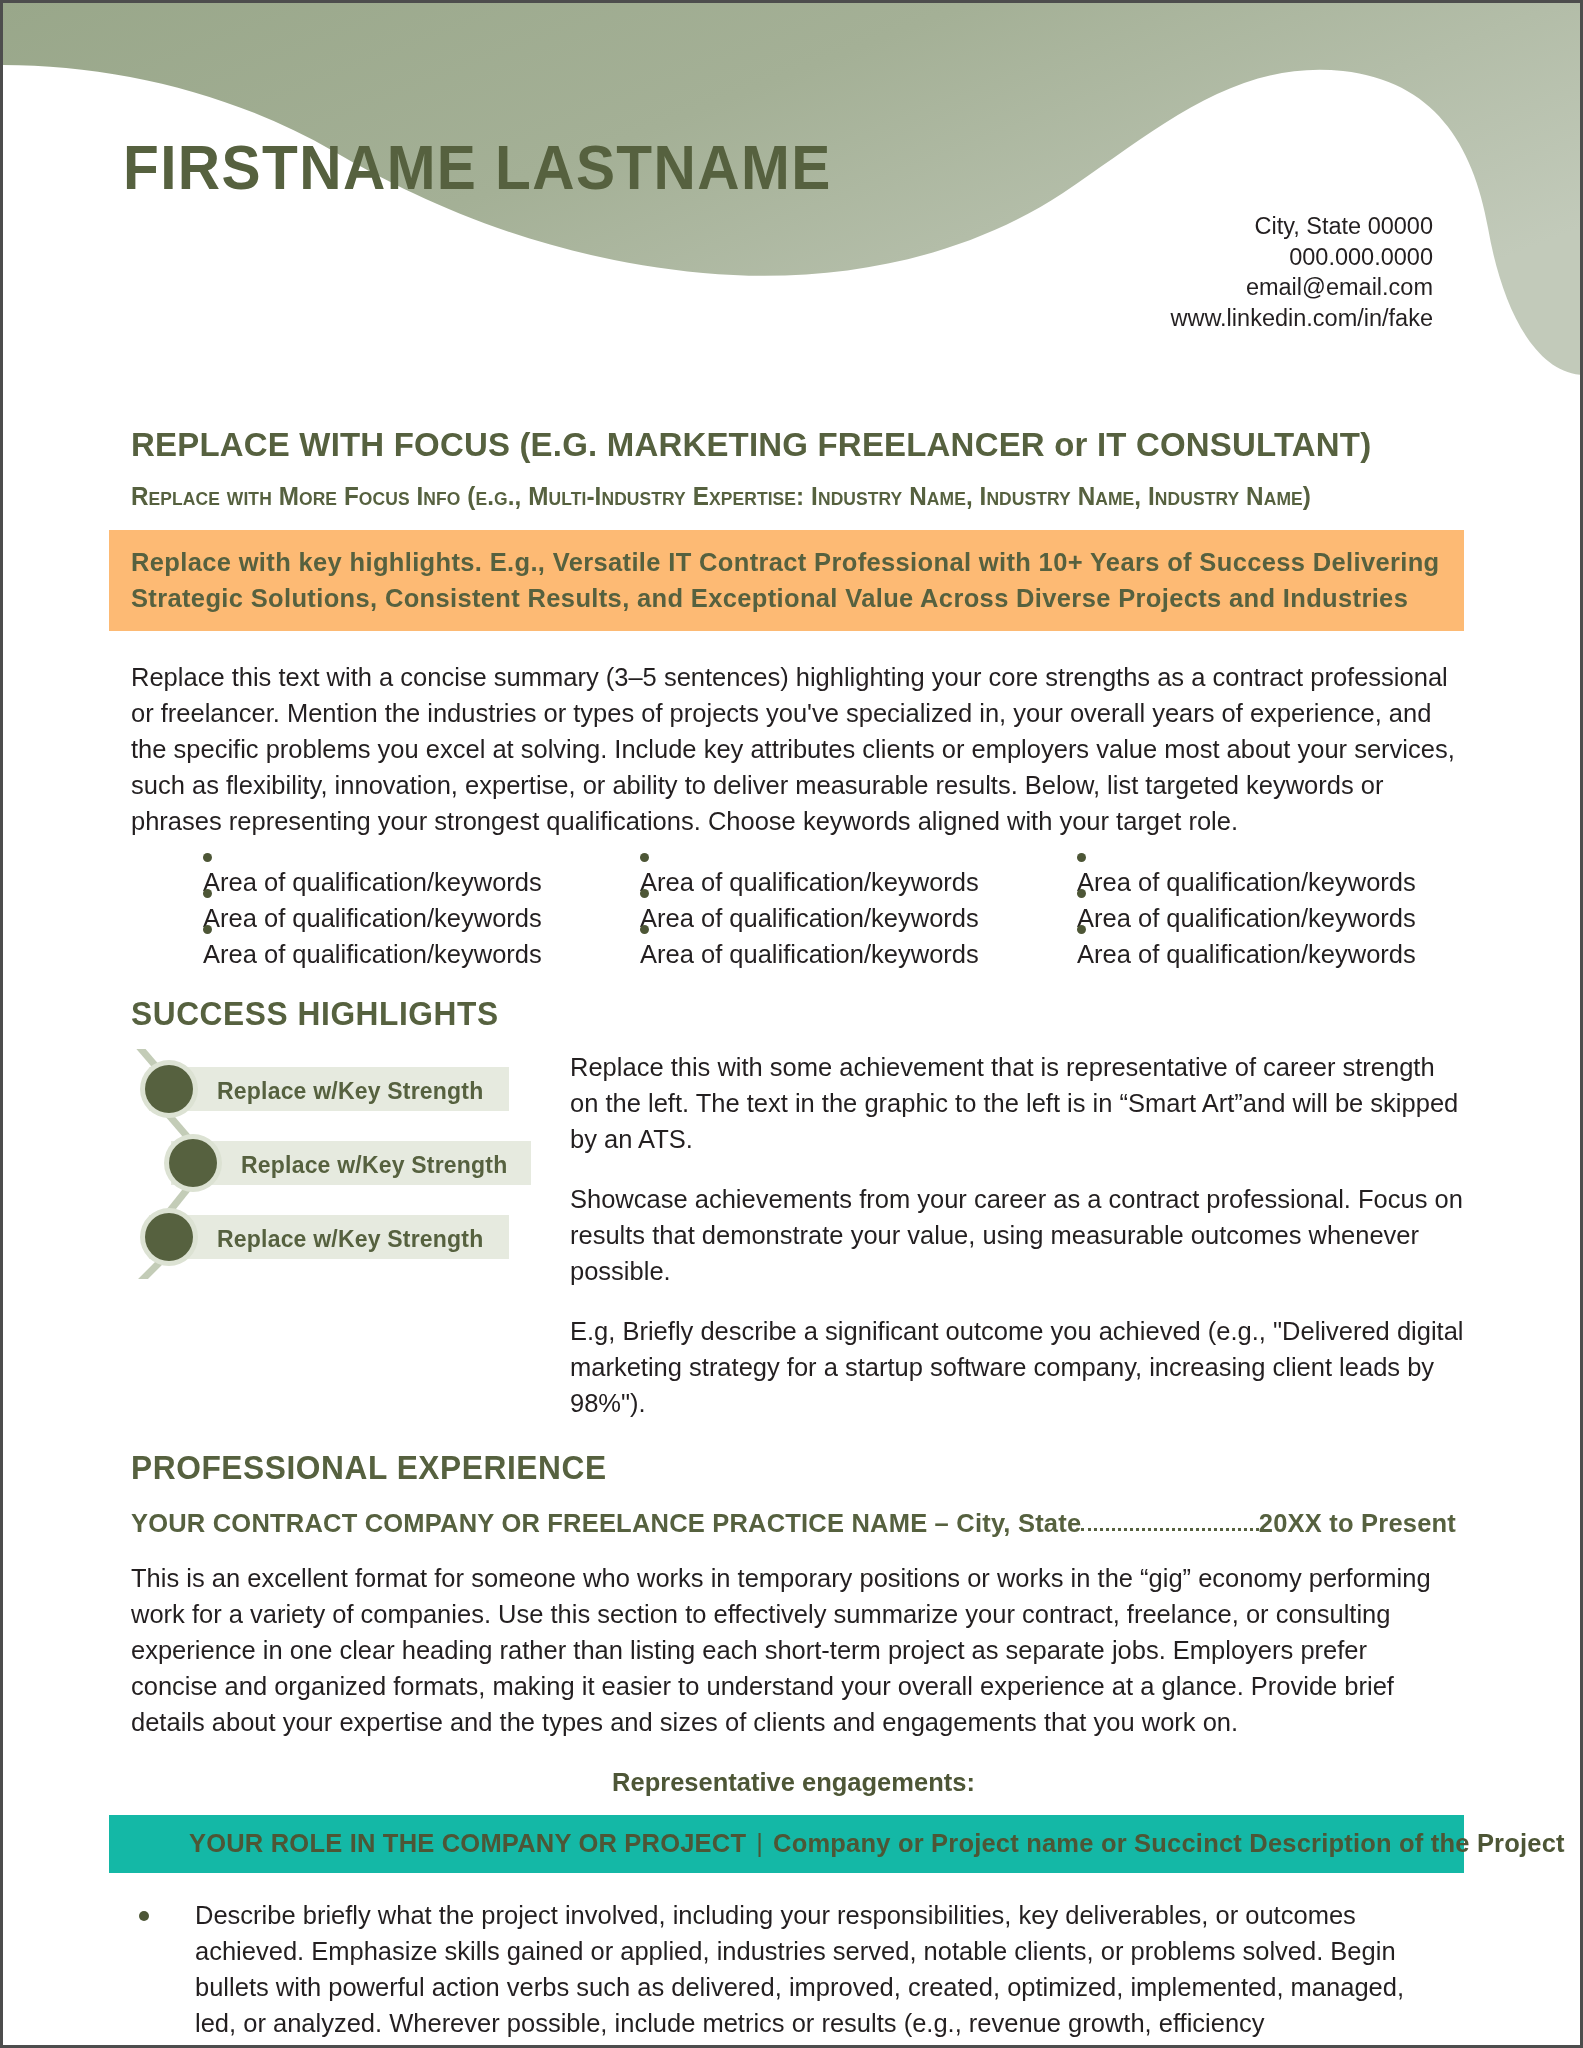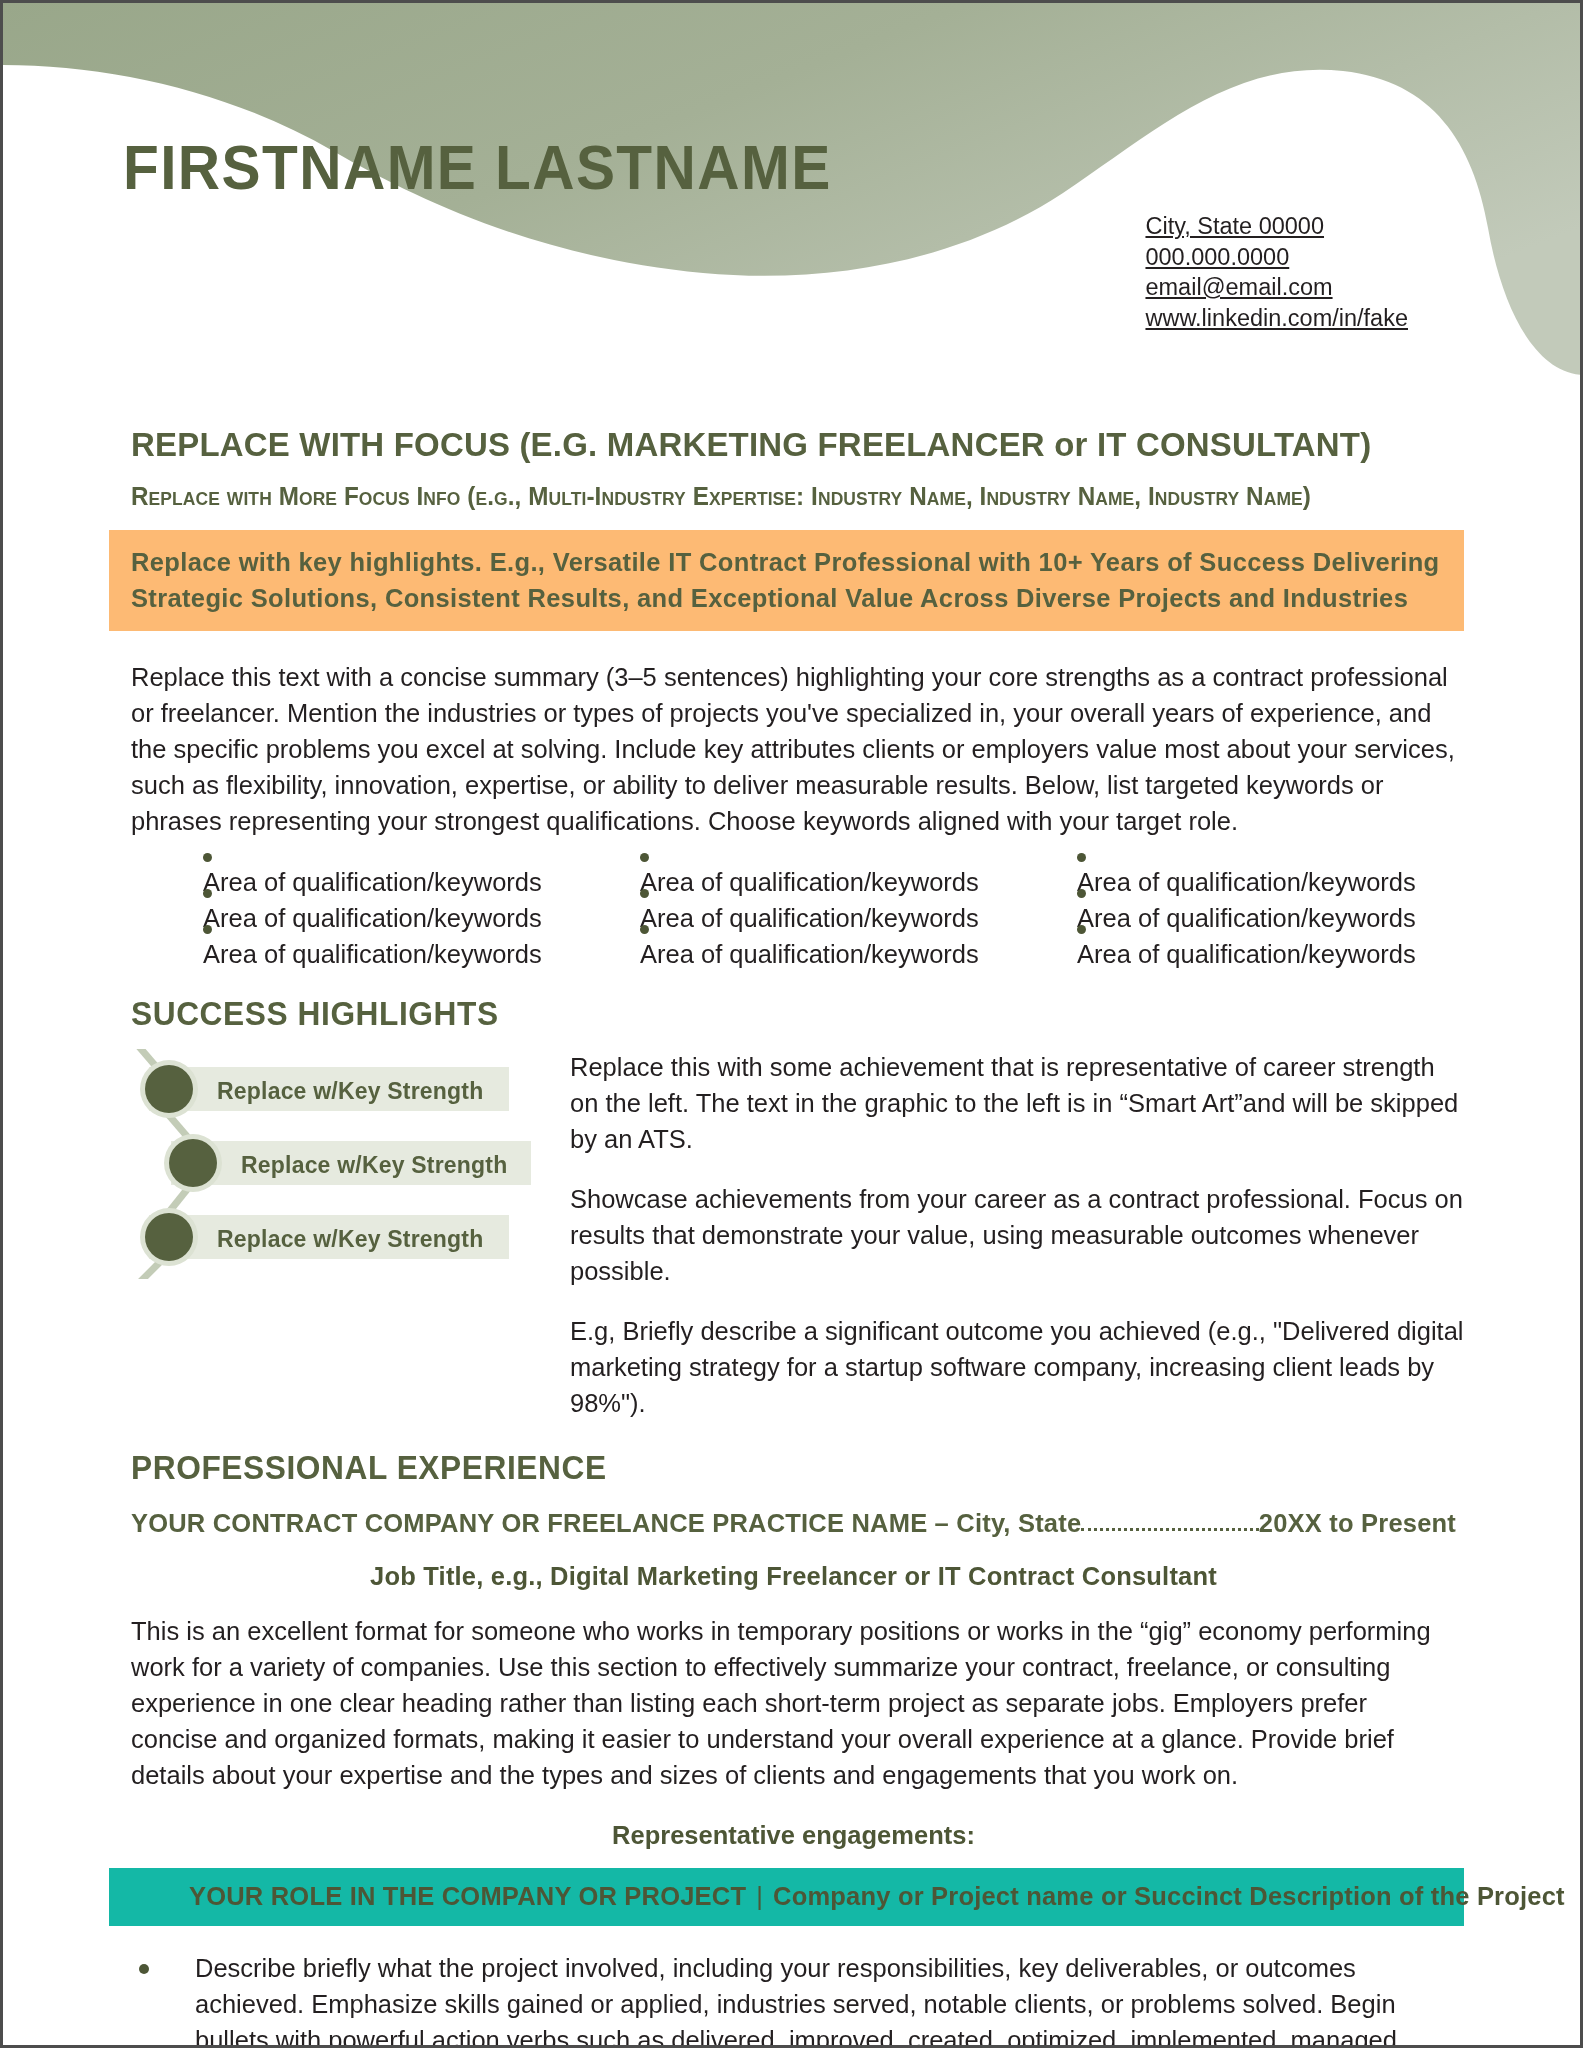--- a/index.html
+++ b/index.html
@@ -46,26 +46,26 @@
     font-size: 63px;
     font-weight: bold;
     letter-spacing: 1.5px;
     color: #56613F;
     transform: scaleX(0.93);
     transform-origin: left center;
     white-space: nowrap;
   }
   .contact {
     position: absolute;
-    right: 178px;
+    right: 153px;
     top: 208px;
+    text-align: right;
     color: #231f20;
     font-size: 23.5px;
     line-height: 30.5px;
-    text-decoration: underline;
   }
   .contact div { white-space: nowrap; }
 
   
   .body-wrap {
     position: absolute;
     left: 0;
     top: 400px;
     width: 1583px;
   }
@@ -407,21 +407,20 @@
       </div>
 
       <div class="sect-head">PROFESSIONAL EXPERIENCE</div>
 
       <div class="exp-head-row">
         <span class="exp-company">YOUR CONTRACT COMPANY OR FREELANCE PRACTICE NAME – City, State</span>
         <span class="exp-leader"></span>
         <span class="exp-dates">20XX to Present</span>
       </div>
 
-      <div class="job-title">Job Title, e.g., Digital Marketing Freelancer or IT Contract Consultant</div>
       <div class="exp-body">This is an excellent format for someone who works in temporary positions or works in the “gig” economy performing work for a variety of companies. Use this section to effectively summarize your contract, freelance, or consulting experience in one clear heading rather than listing each short-term project as separate jobs. Employers prefer concise and organized formats, making it easier to understand your overall experience at a glance. Provide brief details about your expertise and the types and sizes of clients and engagements that you work on.</div>
       <div class="rep-eng">Representative engagements:</div>
 
       <div class="role-banner">
         <div class="role-banner-text"><span>YOUR ROLE IN THE COMPANY OR PROJECT</span><span class="role-sep">|</span><span>Company or Project name or Succinct Description of the Project</span></div>
       </div>
 
       <div class="exp-bullets">
         <div class="exp-bullet">
           <span class="eb-dot"></span>

